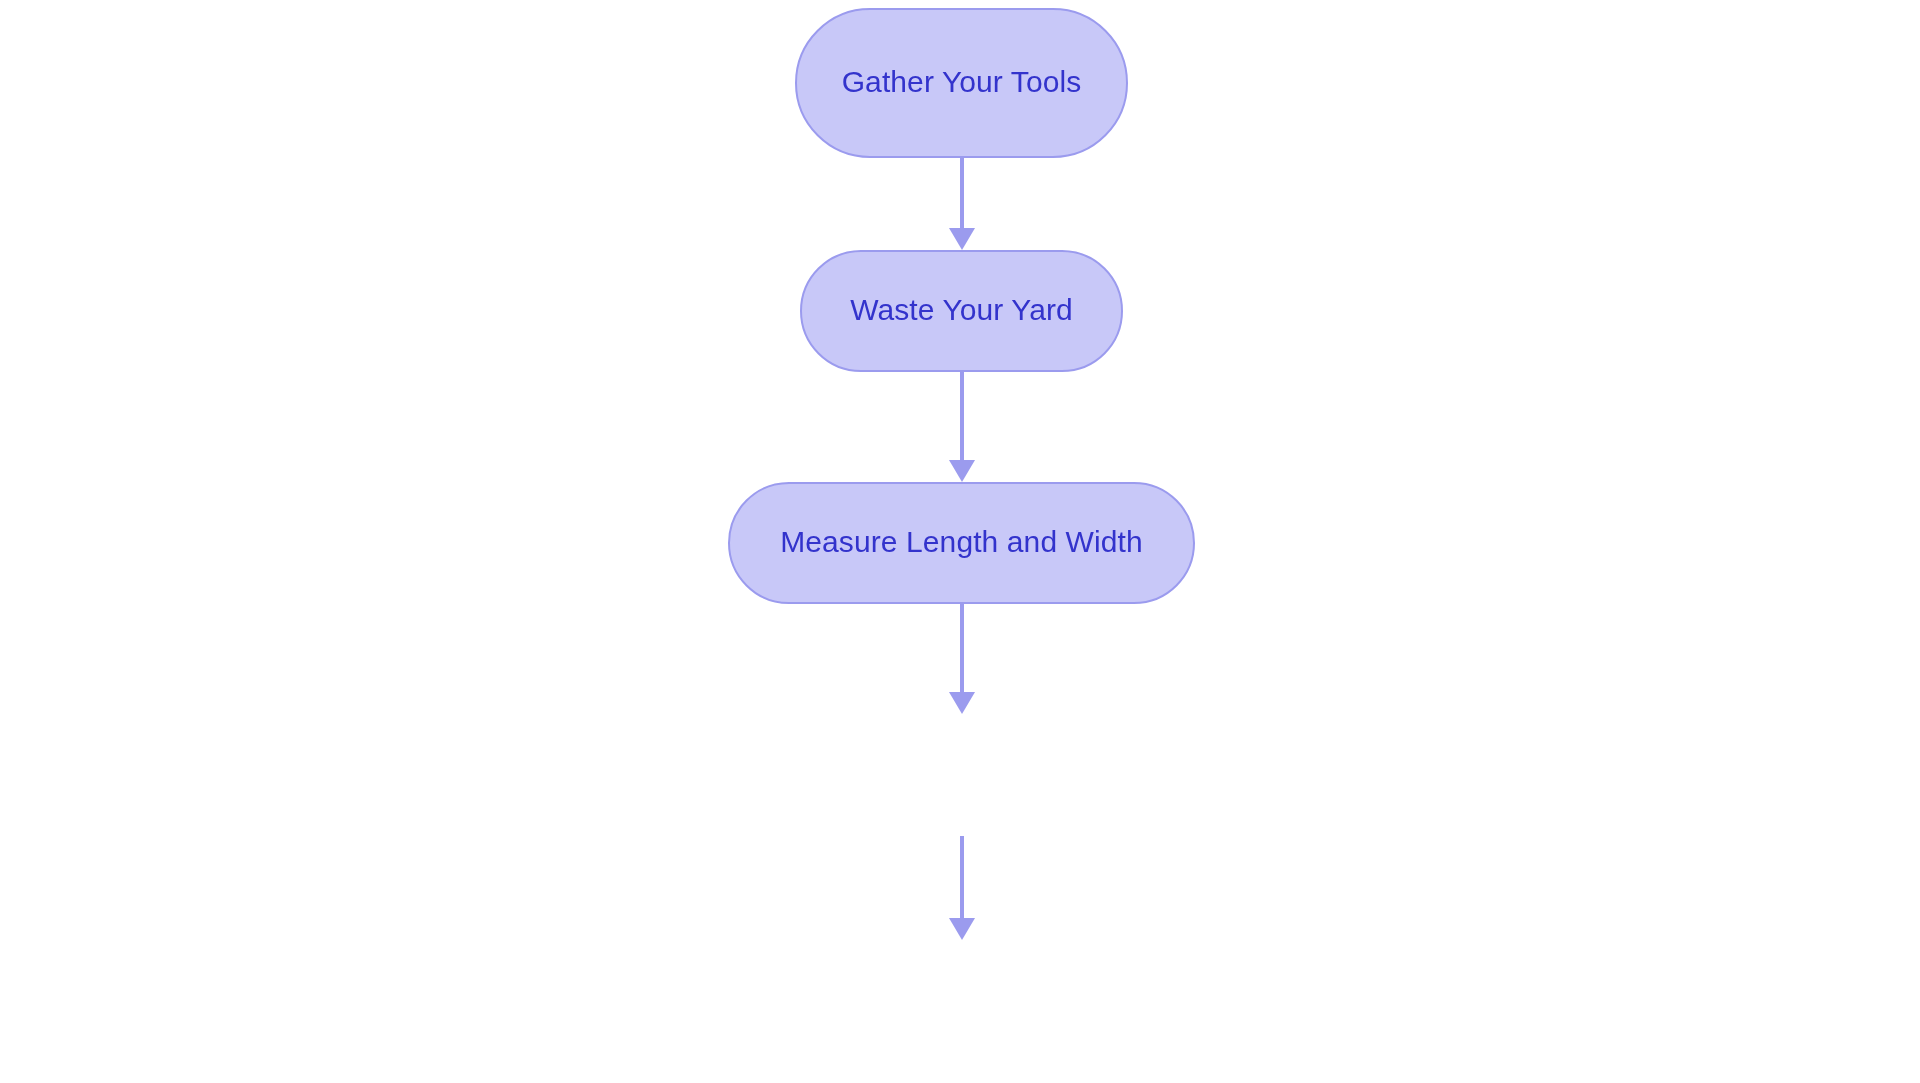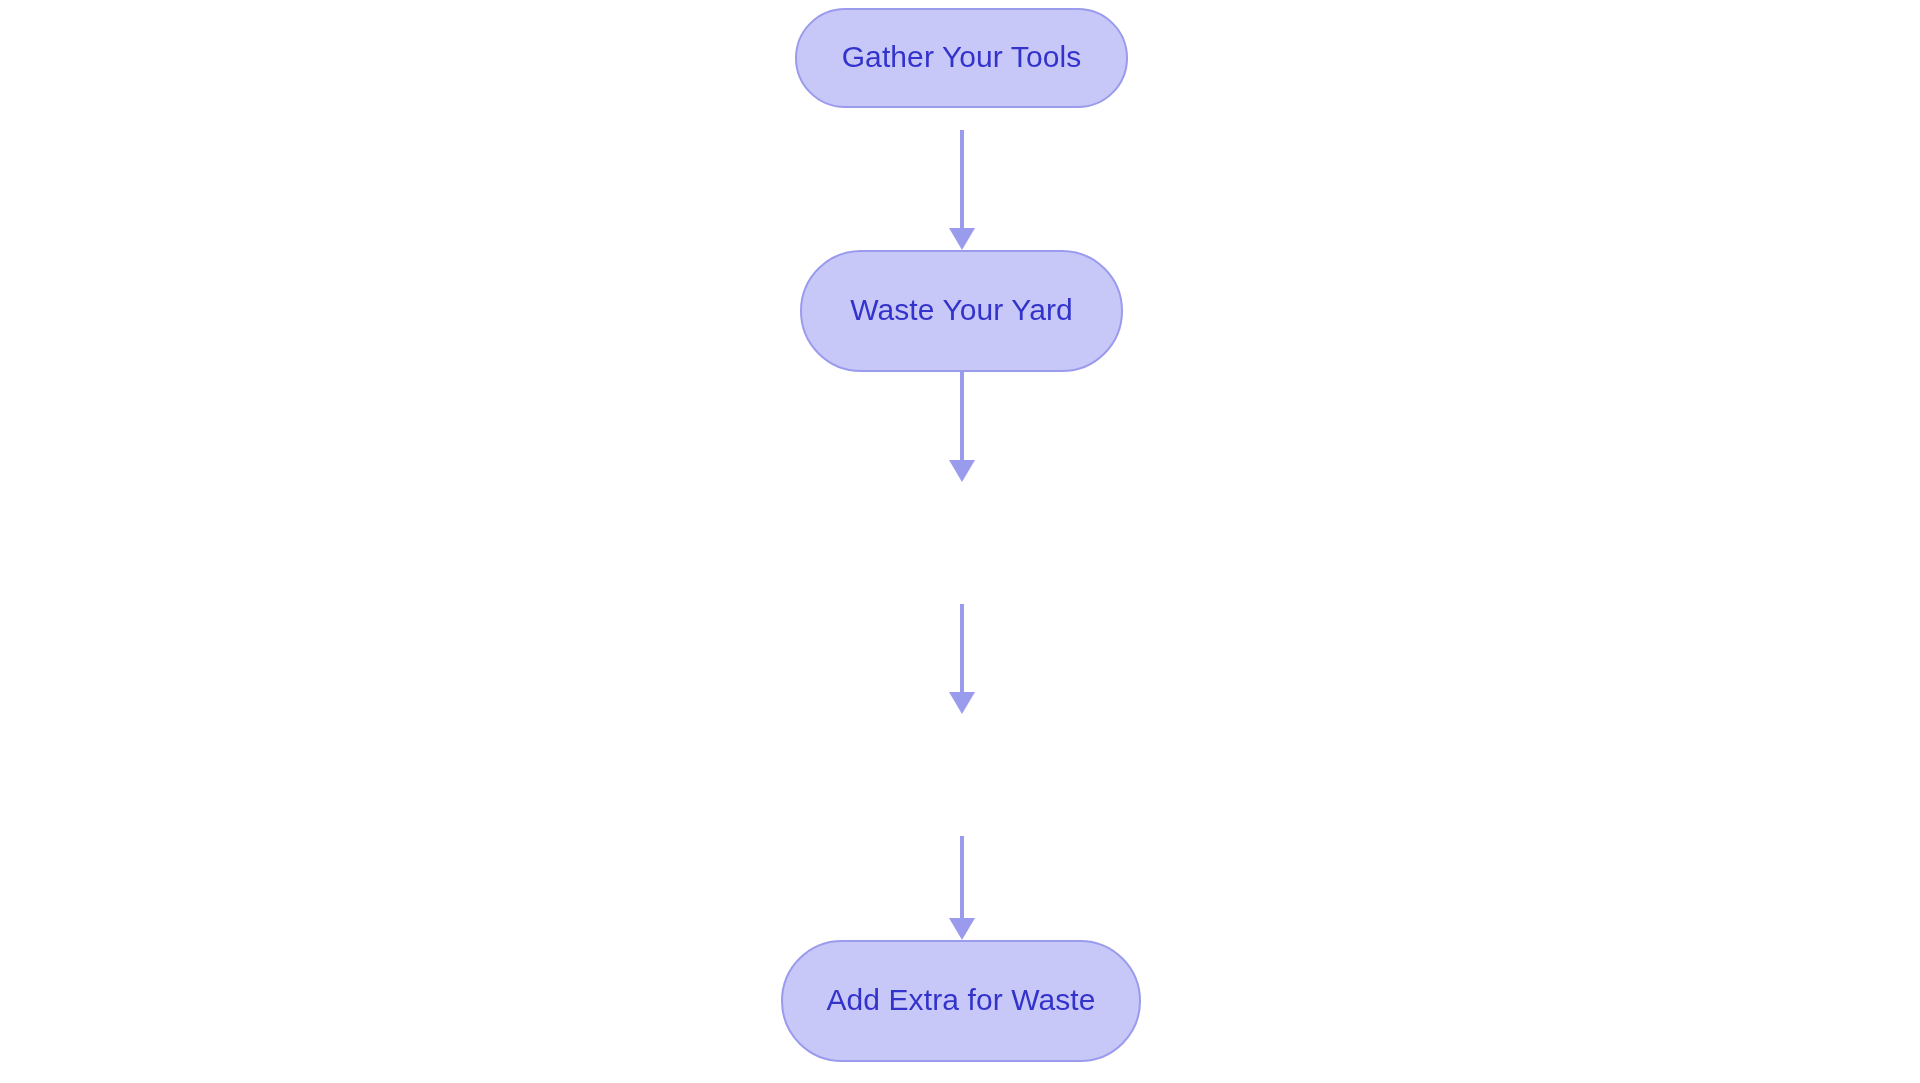--- a/index.html
+++ b/index.html
@@ -85,27 +85,27 @@
   <div class="flow-edge" style="left:960px; top:604px; height:110px;">
     <div class="edge-shaft" style="height:88px;"></div>
     <div class="edge-head" style="top:88px;"></div>
   </div>
 
   <div class="flow-edge" style="left:960px; top:836px; height:104px;">
     <div class="edge-shaft" style="height:82px;"></div>
     <div class="edge-head" style="top:82px;"></div>
   </div>
 
-  <div class="flow-node" style="left:795px; top:8px; width:333px; height:100px;">
+  <div class="flow-node" style="left:795px; top:8px; width:333px; height:150px;">
     <span class="node-label">Gather Your Tools</span>
   </div>
 
   <div class="flow-node" style="left:800px; top:250px; width:323px; height:122px;">
     <span class="node-label">Waste Your Yard</span>
   </div>
 
+  <div class="flow-node" style="left:728px; top:482px; width:467px; height:122px;">
+    <span class="node-label">Measure Length and Width</span>
+  </div>
 
 
-  <div class="flow-node" style="left:781px; top:940px; width:360px; height:122px;">
-    <span class="node-label">Add Extra for Waste</span>
-  </div>
 
 </div>
 
 </body></html>

